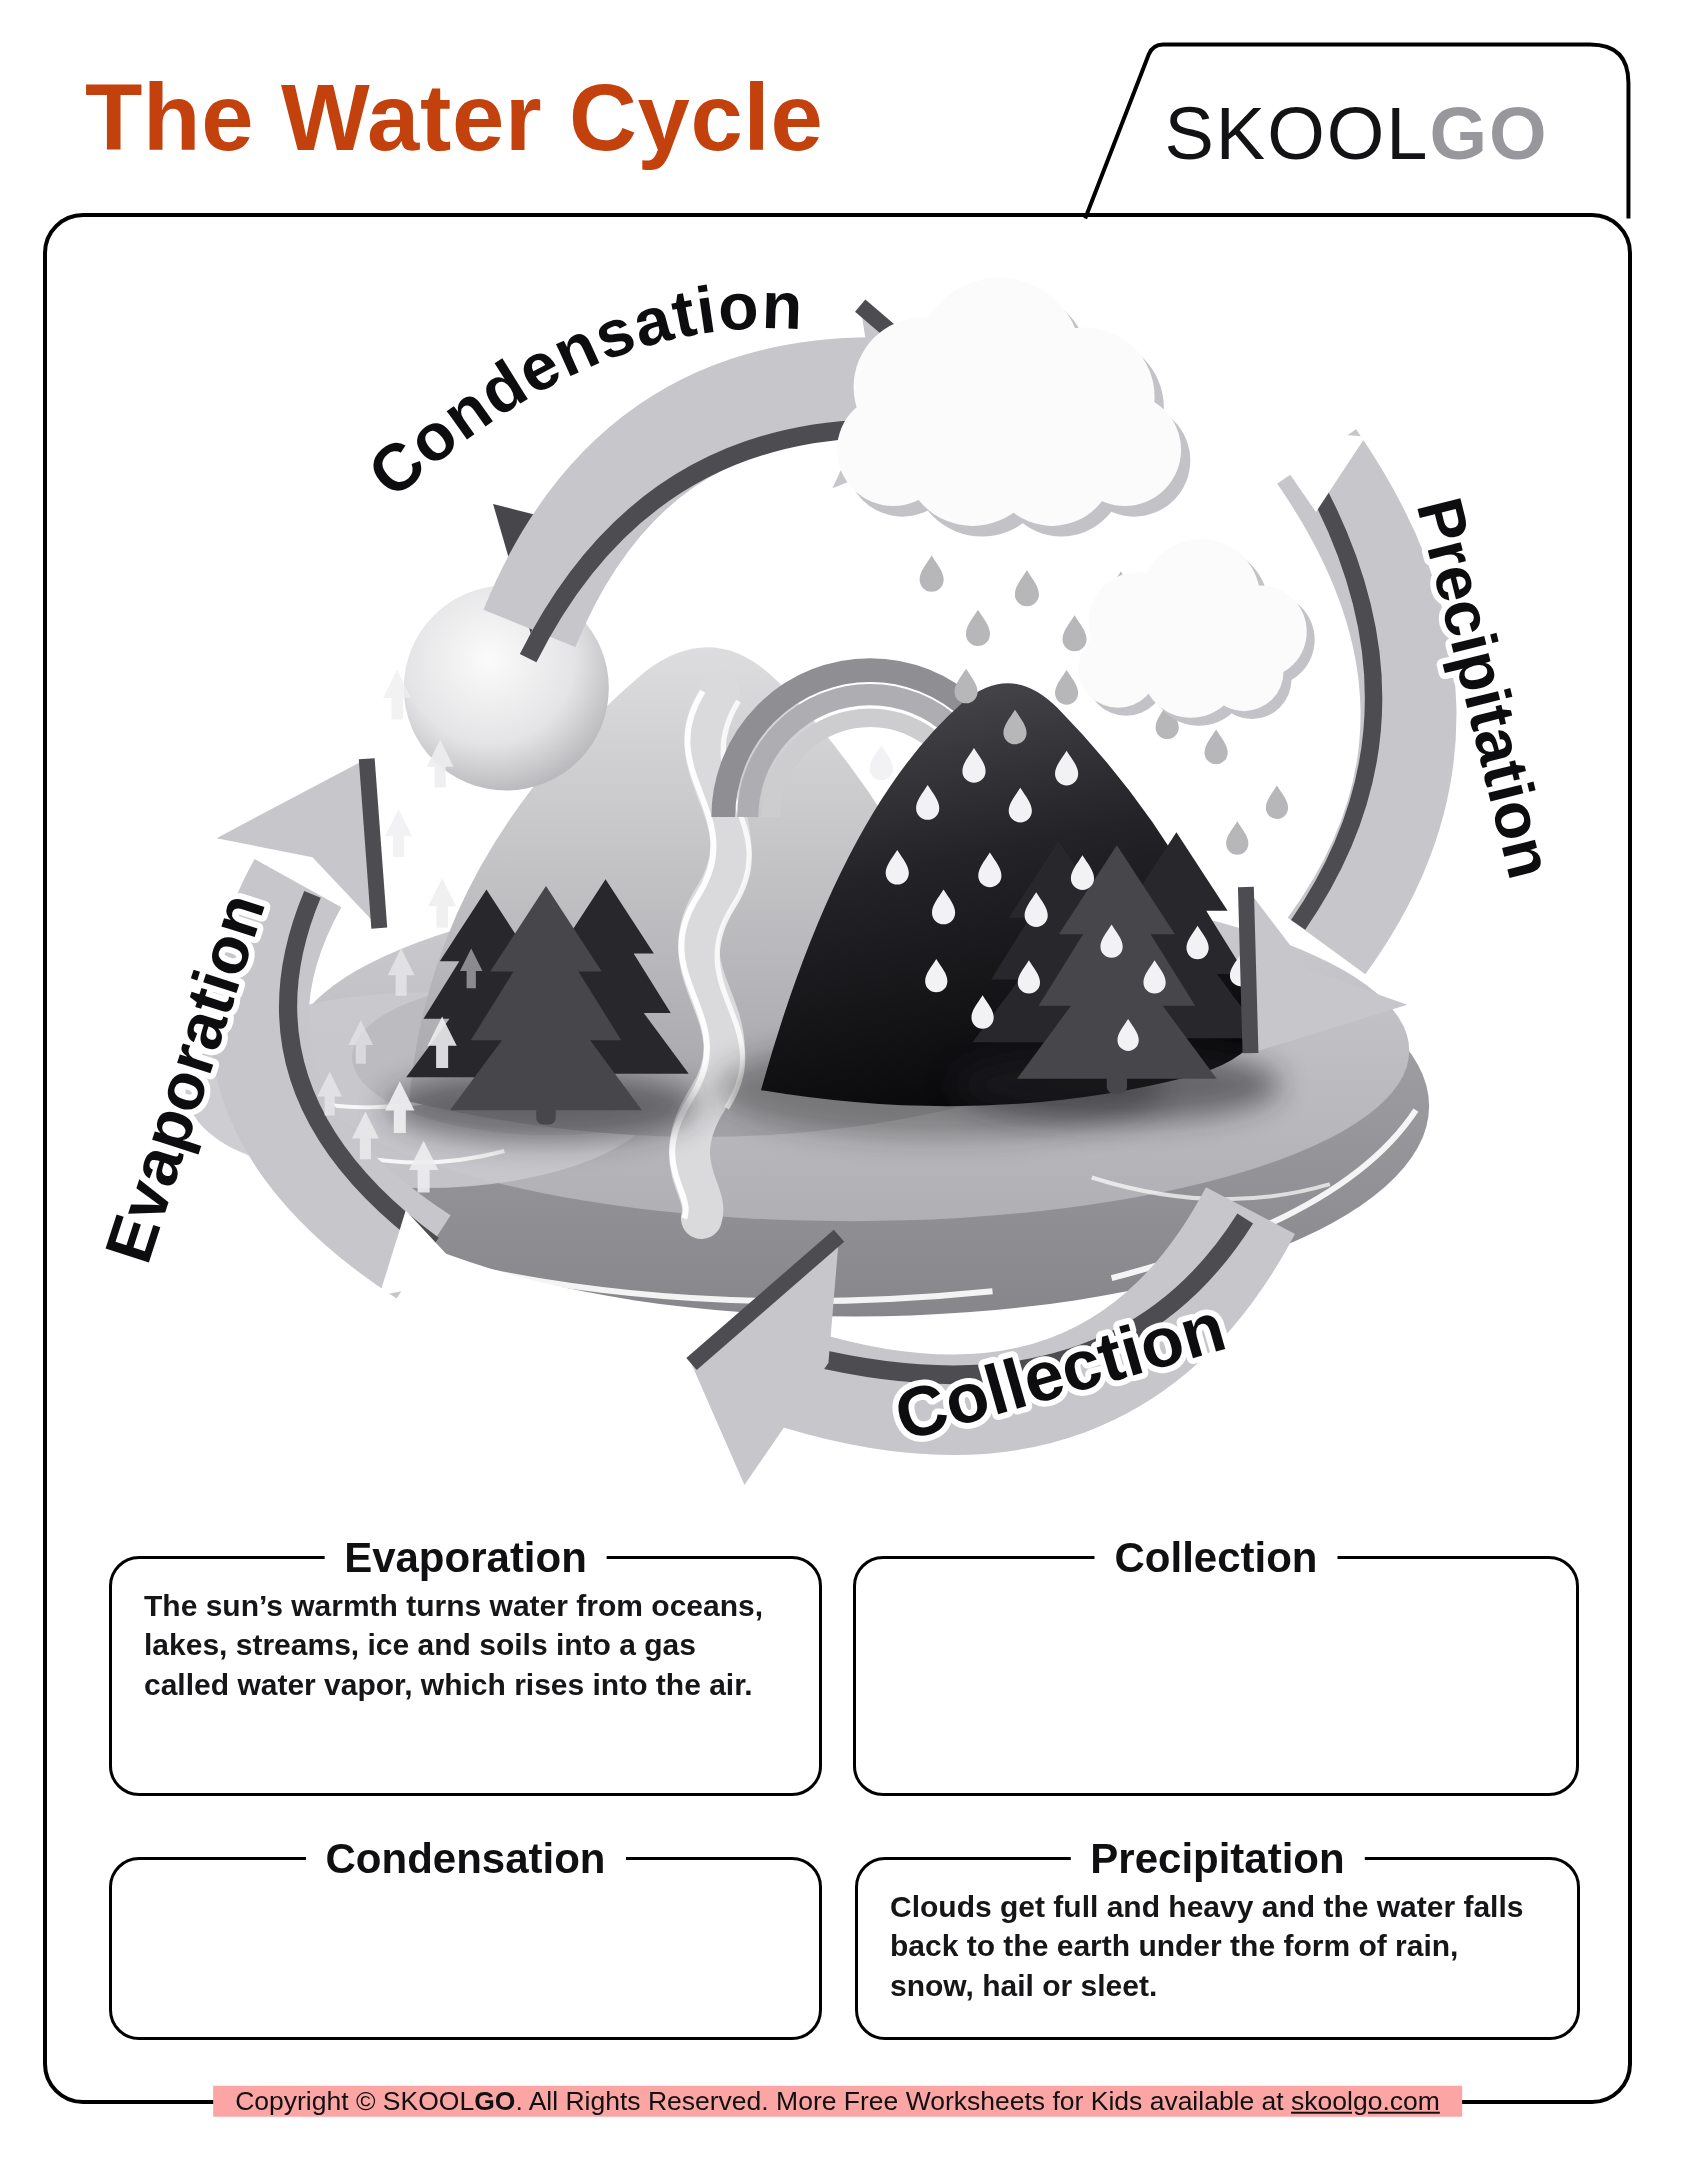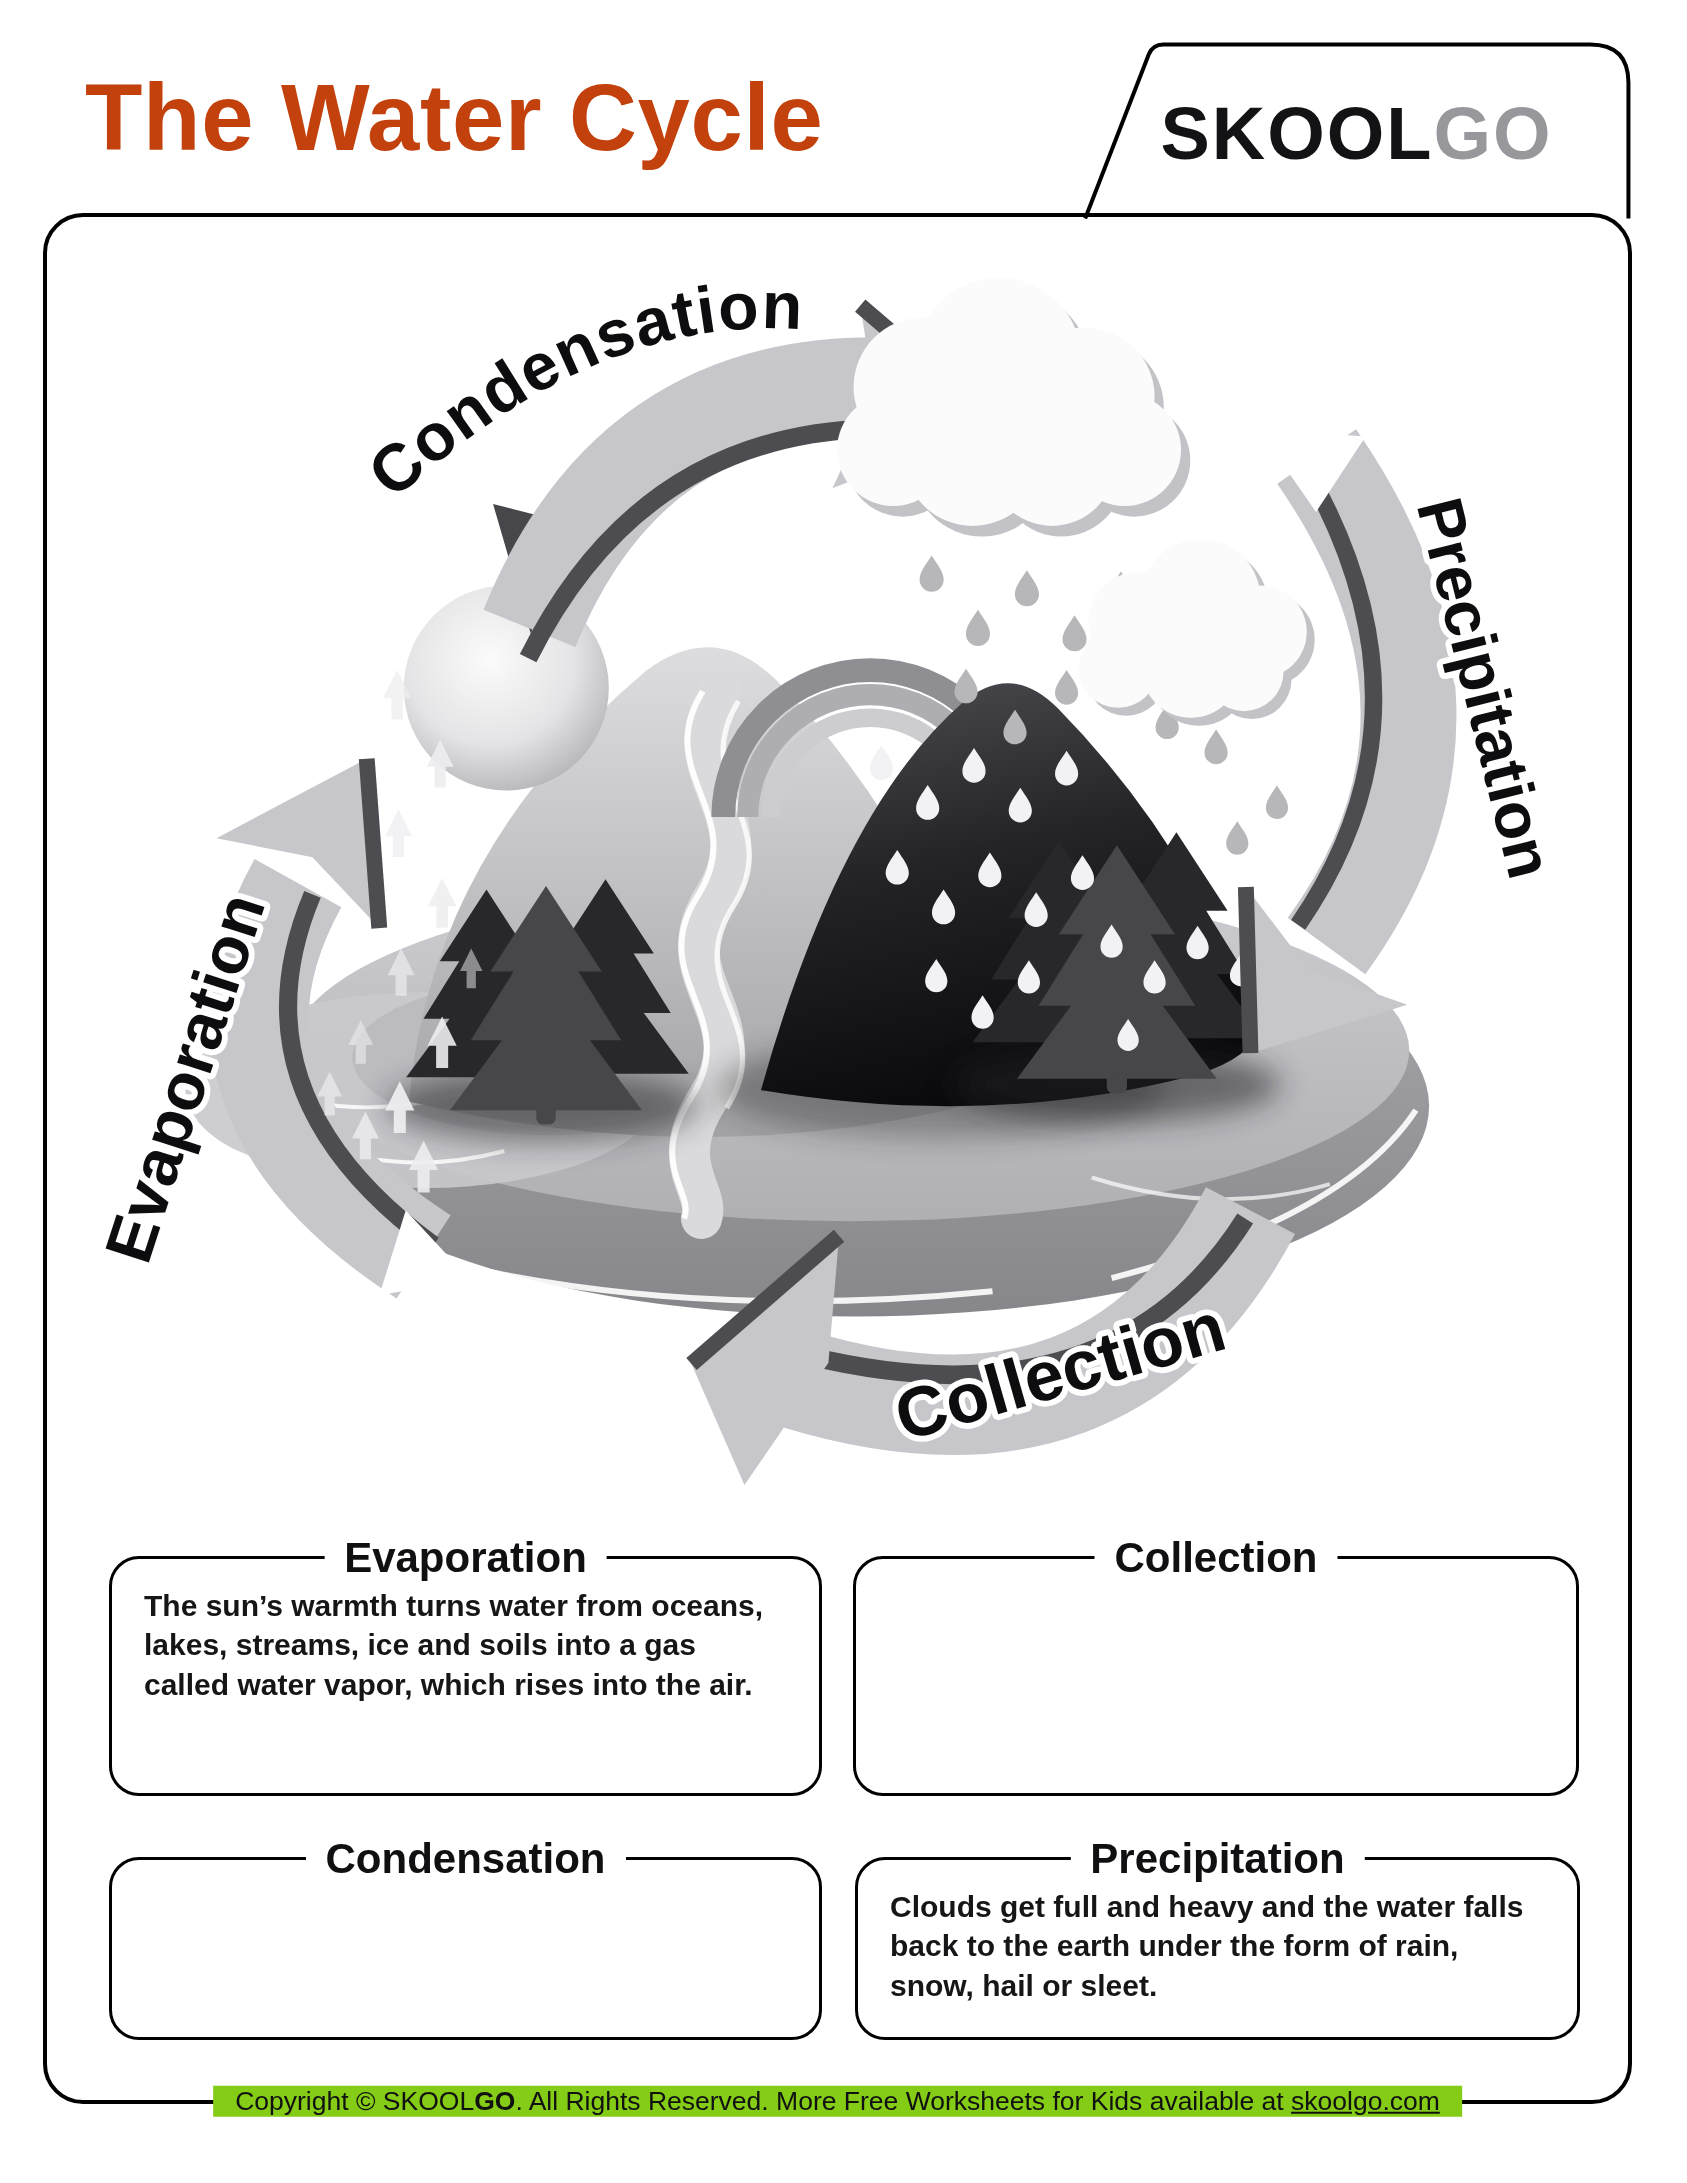--- a/index.html
+++ b/index.html
@@ -3,26 +3,26 @@
 <meta charset="utf-8">
 <style>
   html,body{margin:0;padding:0;background:#fff;}
   body{width:1688px;height:2183px;position:relative;font-family:"Liberation Sans",sans-serif;-webkit-font-smoothing:antialiased;}
   .abs{position:absolute;}
 
   
   #page-title{left:85px;top:64px;font-size:94px;font-weight:bold;color:#c2410c;letter-spacing:0.7px;}
   #logo-panel-svg{left:0;top:0;width:1688px;height:265px;}
   #logo-text{left:1085px;top:91px;width:543px;text-align:center;font-size:74px;letter-spacing:2px;white-space:nowrap;}
-  #logo-text .skool{font-weight:bold;color:#131315;}
+  #logo-text .skool{font-weight:normal;color:#131315;}
   #logo-text .go{font-weight:bold;color:#98989c;}
 
   
   #main-frame{left:43px;top:213px;width:1589px;height:1891px;border:4px solid #000;border-radius:40px;box-sizing:border-box;}
-  #frame-footer{position:absolute;left:50%;bottom:0;transform:translate(-50%,54%);background:#84cc16;padding:0 22.5px;font-size:26.5px;color:#111;white-space:nowrap;}
+  #frame-footer{position:absolute;left:50%;bottom:0;transform:translate(-50%,54%);background:#fca5a5;padding:0 22.5px;font-size:26.5px;color:#111;white-space:nowrap;}
   #frame-footer .b{font-weight:bold;}
   #frame-footer .link{text-decoration:underline;}
 
   
   #cycle-svg{left:0;top:0;width:1688px;height:2183px;}
 
   
   .info-box{border:3.3px solid #000;border-radius:30px;box-sizing:border-box;background:#fff;}
   .info-box .box-title{position:absolute;top:0;left:50%;transform:translate(-50%,-52%);background:#fff;padding:0 20px;font-size:42px;font-weight:bold;color:#101012;white-space:nowrap;}
   .info-box .box-body{padding:26.5px 32px 0 32px;font-size:30px;line-height:1.33;font-weight:bold;color:#161618;}

